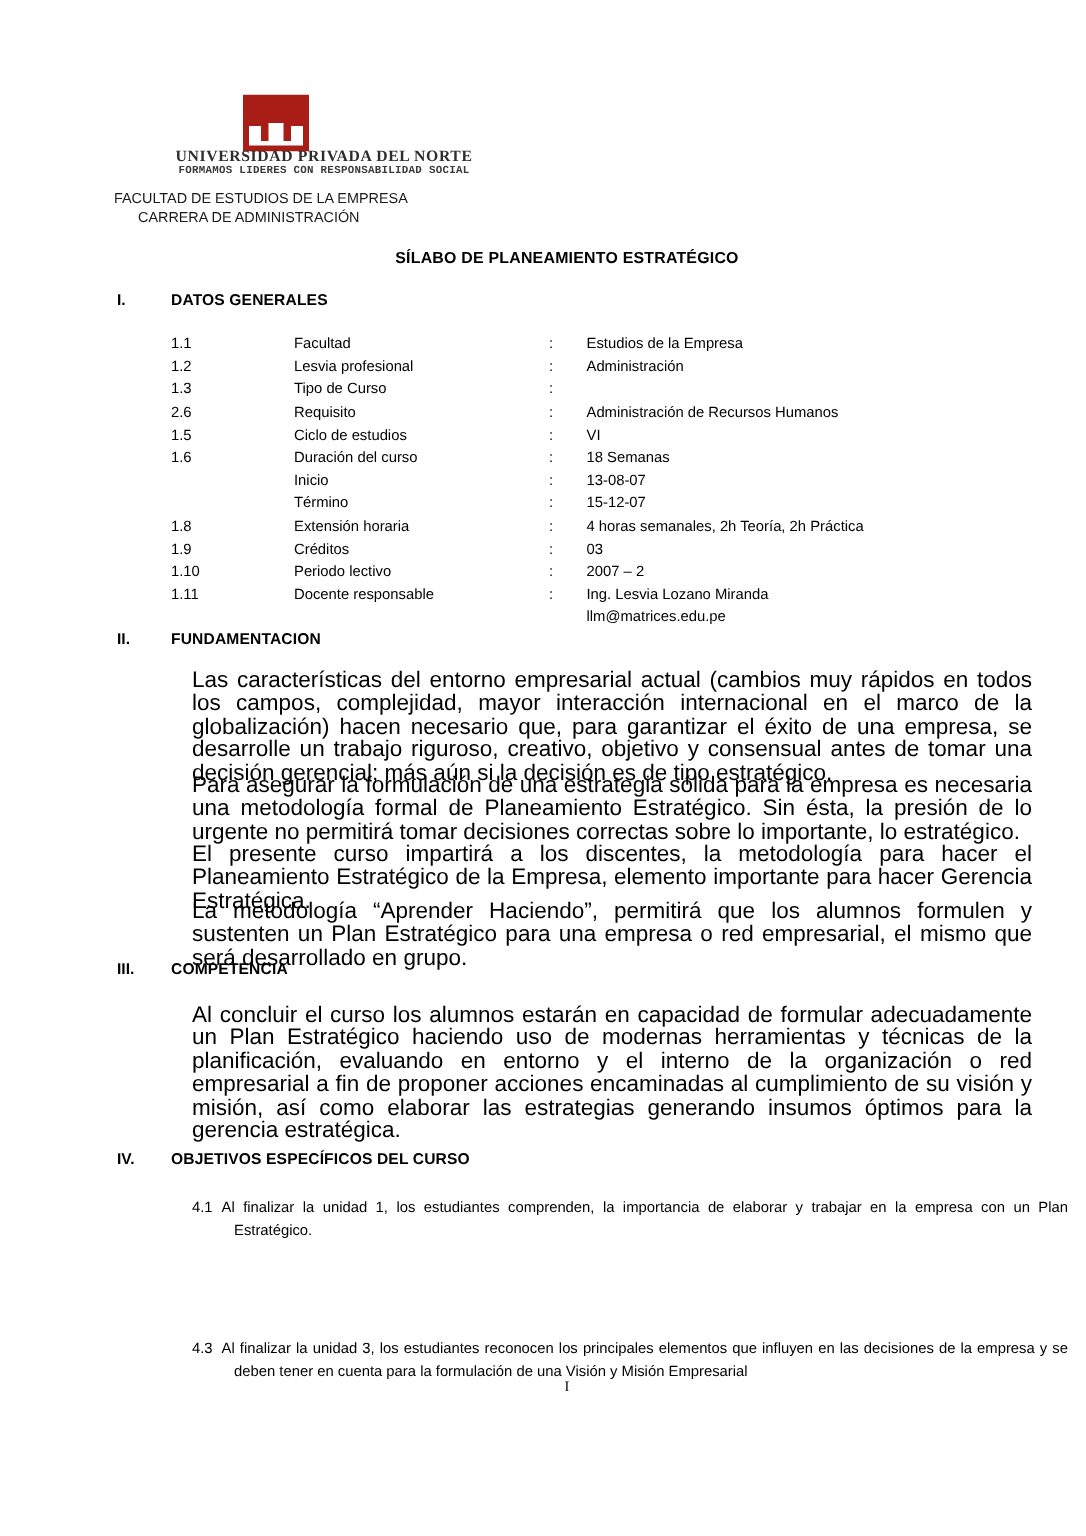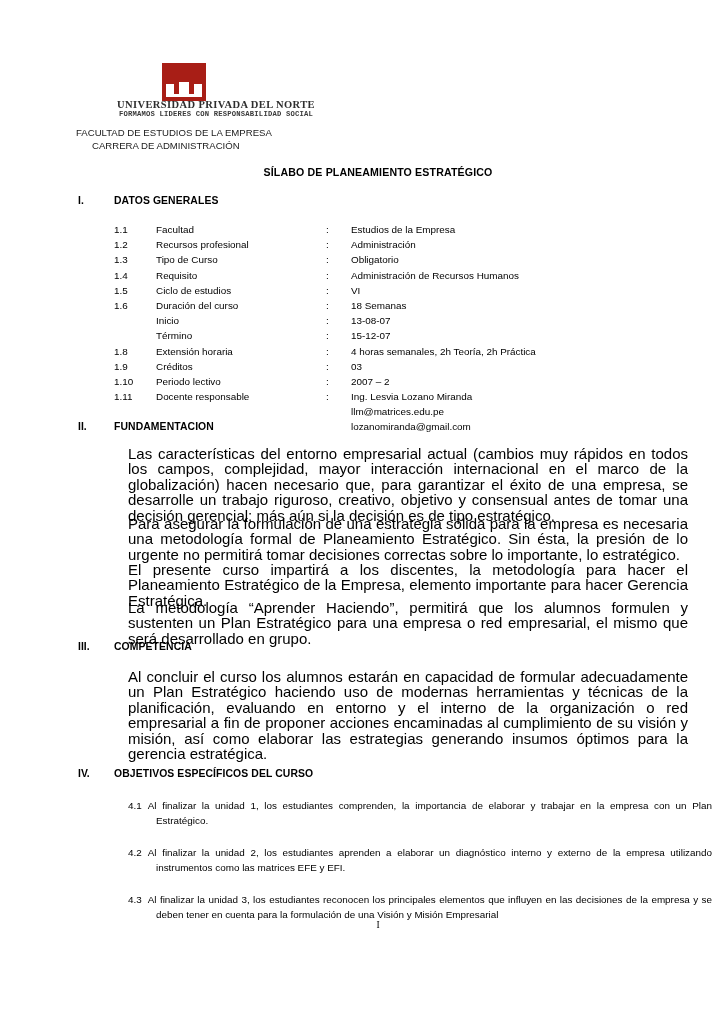--- a/index.html
+++ b/index.html
@@ -105,21 +105,21 @@
     top: 222px;
     width: 580px;
   }
   .drow {
     display: flex;
     height: 15.2px;
     line-height: 15.2px;
     font-size: 9.9px;
   }
   .d-num   { width: 42px; flex: 0 0 42px; }
-  .d-label { width: 170px; flex: 0 0 170px; }
+  .d-label { width: 170px; flex: 0 0 170px; margin-left: 40px; }
   .d-colon { width: 25px; flex: 0 0 25px; }
   .d-value { flex: 1 1 auto; white-space: nowrap; }
 
   
   .para {
     position: absolute;
     left: 112px;
     width: 560px;
     font-size: 15px;
     line-height: 15.4px;
@@ -175,32 +175,31 @@
 
   <div class="datalist">
     <div class="drow">
       <span class="d-num">1.1</span>
       <span class="d-label">Facultad</span>
       <span class="d-colon">:</span>
       <span class="d-value">Estudios de la Empresa</span>
     </div>
     <div class="drow">
       <span class="d-num">1.2</span>
-      <span class="d-label">Recursos profesional</span>
+      <span class="d-label">Lesvia profesional</span>
       <span class="d-colon">:</span>
       <span class="d-value">Administración</span>
     </div>
     <div class="drow">
       <span class="d-num">1.3</span>
       <span class="d-label">Tipo de Curso</span>
       <span class="d-colon">:</span>
-      <span class="d-value">Obligatorio</span>
-    </div>
-    <div class="drow">
-      <span class="d-num">1.4</span>
+    </div>
+    <div class="drow">
+      <span class="d-num">2.6</span>
       <span class="d-label">Requisito</span>
       <span class="d-colon">:</span>
       <span class="d-value">Administración de Recursos Humanos</span>
     </div>
     <div class="drow">
       <span class="d-num">1.5</span>
       <span class="d-label">Ciclo de estudios</span>
       <span class="d-colon">:</span>
       <span class="d-value">VI</span>
     </div>
@@ -245,26 +244,20 @@
       <span class="d-label">Docente responsable</span>
       <span class="d-colon">:</span>
       <span class="d-value">Ing. Lesvia Lozano Miranda</span>
     </div>
     <div class="drow">
       <span class="d-num"></span>
       <span class="d-label"></span>
       <span class="d-colon"></span>
       <span class="d-value">llm@matrices.edu.pe</span>
     </div>
-    <div class="drow">
-      <span class="d-num"></span>
-      <span class="d-label"></span>
-      <span class="d-colon"></span>
-      <span class="d-value">lozanomiranda@gmail.com</span>
-    </div>
   </div>
 
   <div class="section-num" style="top:421px;">II.</div>
   <div class="section-head section-title" style="top:421px;">FUNDAMENTACION</div>
 
   <div class="para" style="top:446px;">Las características del entorno empresarial actual (cambios muy rápidos en todos los campos, complejidad, mayor  interacción internacional en el marco de la globalización) hacen necesario que, para garantizar el éxito de una empresa, se desarrolle un trabajo riguroso, creativo, objetivo y consensual antes de tomar una decisión gerencial; más aún si la decisión es de tipo estratégico.</div>
   <div class="para" style="top:562px;">El presente curso impartirá a los discentes, la metodología para hacer el Planeamiento Estratégico de la Empresa, elemento importante para hacer Gerencia Estratégica.</div>
   <div class="para" style="top:516px;">Para asegurar la formulación de una estrategia sólida   para la empresa es necesaria una metodología formal de Planeamiento Estratégico. Sin ésta, la presión de lo urgente no permitirá tomar decisiones correctas sobre lo importante, lo estratégico.</div>
   <div class="para" style="top:600px;">La metodología “Aprender Haciendo”, permitirá que los alumnos  formulen  y sustenten un Plan Estratégico para una empresa o red empresarial, el mismo que será desarrollado en grupo.</div>
 
@@ -272,22 +265,19 @@
   <div class="section-head section-title" style="top:641px;">COMPETENCIA</div>
 
   <div class="para" style="top:669px;">Al concluir el curso los alumnos estarán en capacidad de formular adecuadamente un Plan Estratégico haciendo uso de modernas herramientas y técnicas de la planificación, evaluando en entorno y el interno de la organización o red empresarial a fin de proponer acciones encaminadas al cumplimiento de su visión y misión, así como elaborar las estrategias generando insumos óptimos para la gerencia estratégica.</div>
 
   <div class="section-num" style="top:768px;">IV.</div>
   <div class="section-head section-title" style="top:768px;">OBJETIVOS ESPECÍFICOS DEL CURSO</div>
 
   <div class="objective" style="top:798px;">
     <span class="onum">4.1</span><span>Al finalizar la unidad 1, los estudiantes comprenden, la importancia de elaborar y trabajar en la empresa con un Plan Estratégico.</span>
   </div>
-  <div class="objective" style="top:845px;">
-    <span class="onum">4.2</span><span>Al finalizar la unidad 2, los estudiantes aprenden a elaborar un diagnóstico interno y externo de la empresa utilizando instrumentos como las matrices EFE y EFI.</span>
-  </div>
   <div class="objective" style="top:892px;">
     <span class="onum">4.3</span><span>Al finalizar la unidad 3, los estudiantes reconocen los principales elementos que influyen en las decisiones de la empresa y se deben tener en cuenta para la formulación de una Visión y Misión Empresarial</span>
   </div>
 
   <div class="page-number">I</div>
 
 </div>
 
 </body></html>

